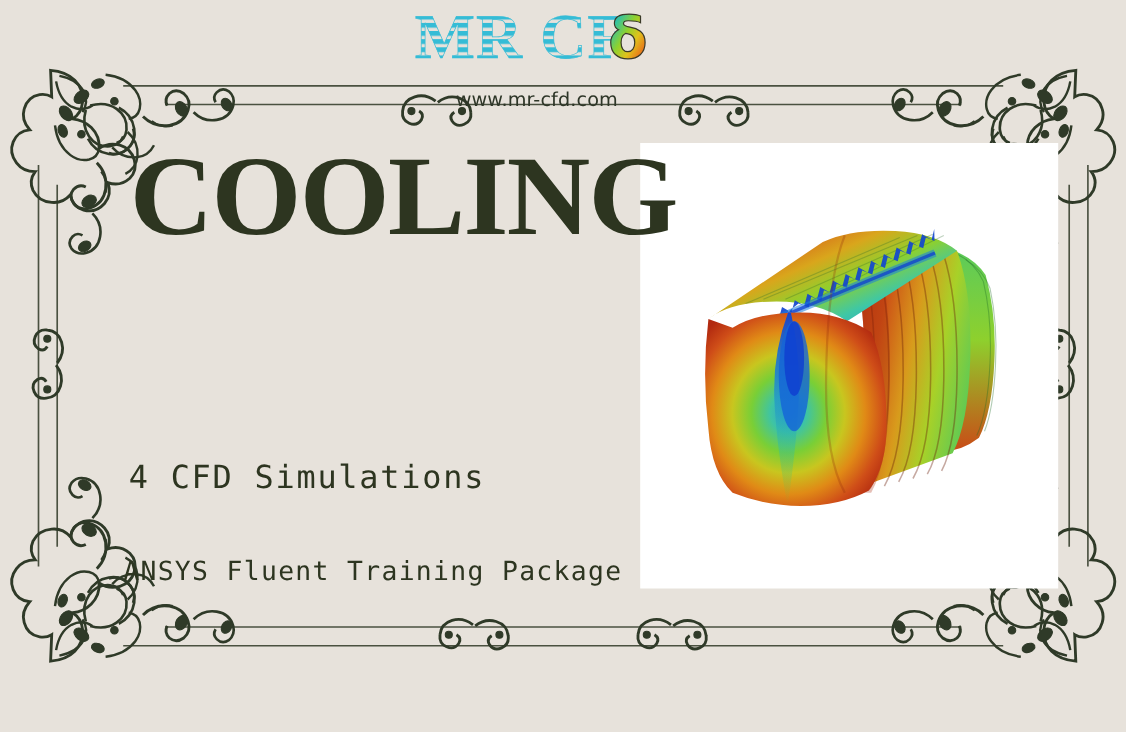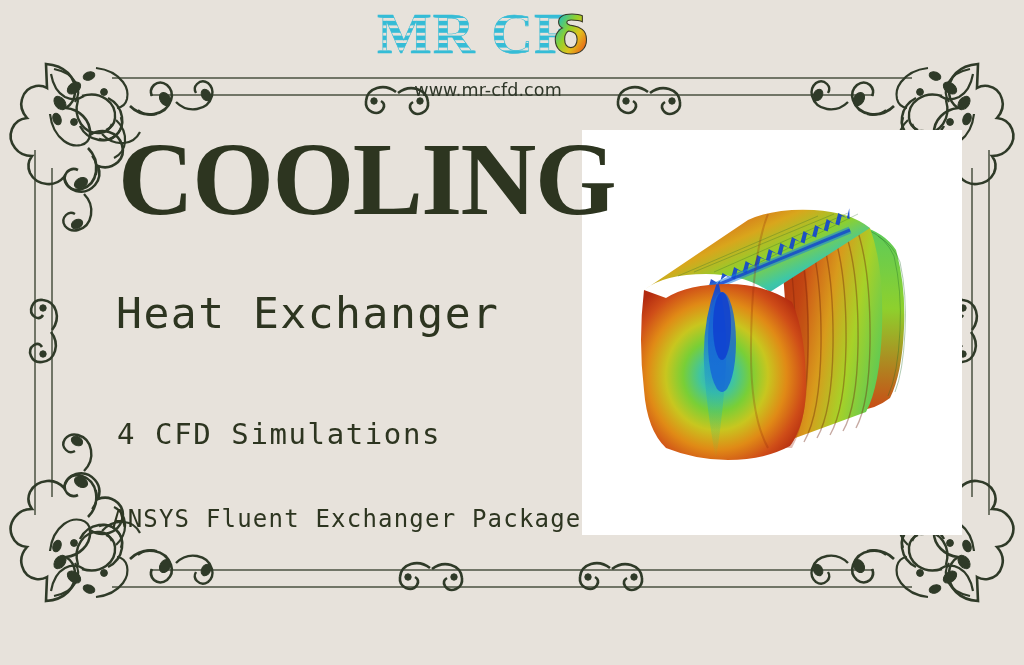--- a/index.html
+++ b/index.html
@@ -212,23 +212,22 @@
           <text x="0" y="43" font-family="DejaVu Sans, sans-serif" font-size="52" font-weight="700" fill="url(#rainbow)" stroke="#3a3a28" stroke-width="1.1">δ</text>
         </g>
       </svg>
     </div>
     <div class="logo-contact">
       <div>www.mr-cfd.com</div>
     </div>
   </div>
 
   <div class="headline">COOLING</div>
-  <div class="sub1">Heat Exchanger</div>
   <div class="sub2">4 CFD Simulations</div>
-  <div class="sub3">ANSYS Fluent Exchanger Package</div>
+  <div class="sub3">ANSYS Fluent Training Package</div>
 
   <div class="panel">
     <svg width="380" height="405" viewBox="0 0 380 405" xmlns="http://www.w3.org/2000/svg">
       <defs>
 
         <radialGradient id="frontFace" cx="46%" cy="52%" r="62%">
           <stop offset="0%" stop-color="#2f9fd8"></stop>
           <stop offset="16%" stop-color="#3ec4a4"></stop>
           <stop offset="33%" stop-color="#79cf36"></stop>
           <stop offset="50%" stop-color="#c8c61f"></stop>

